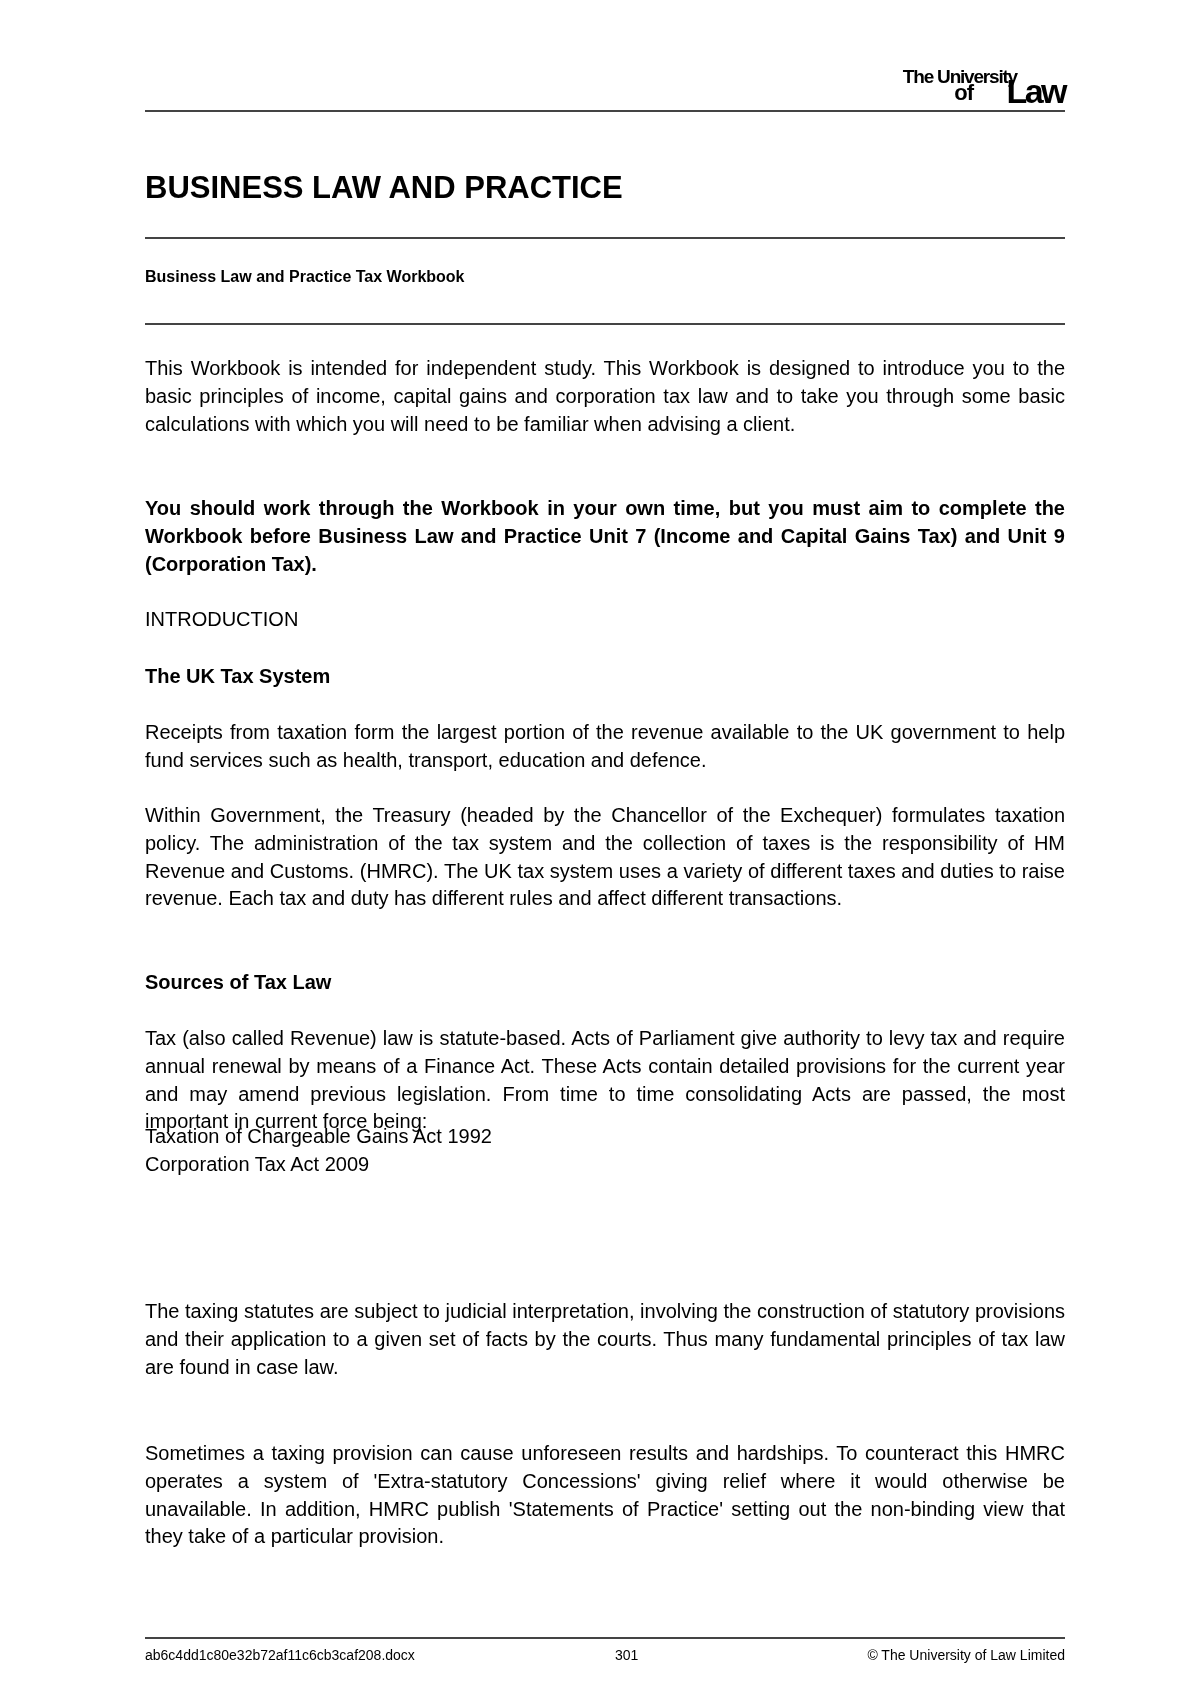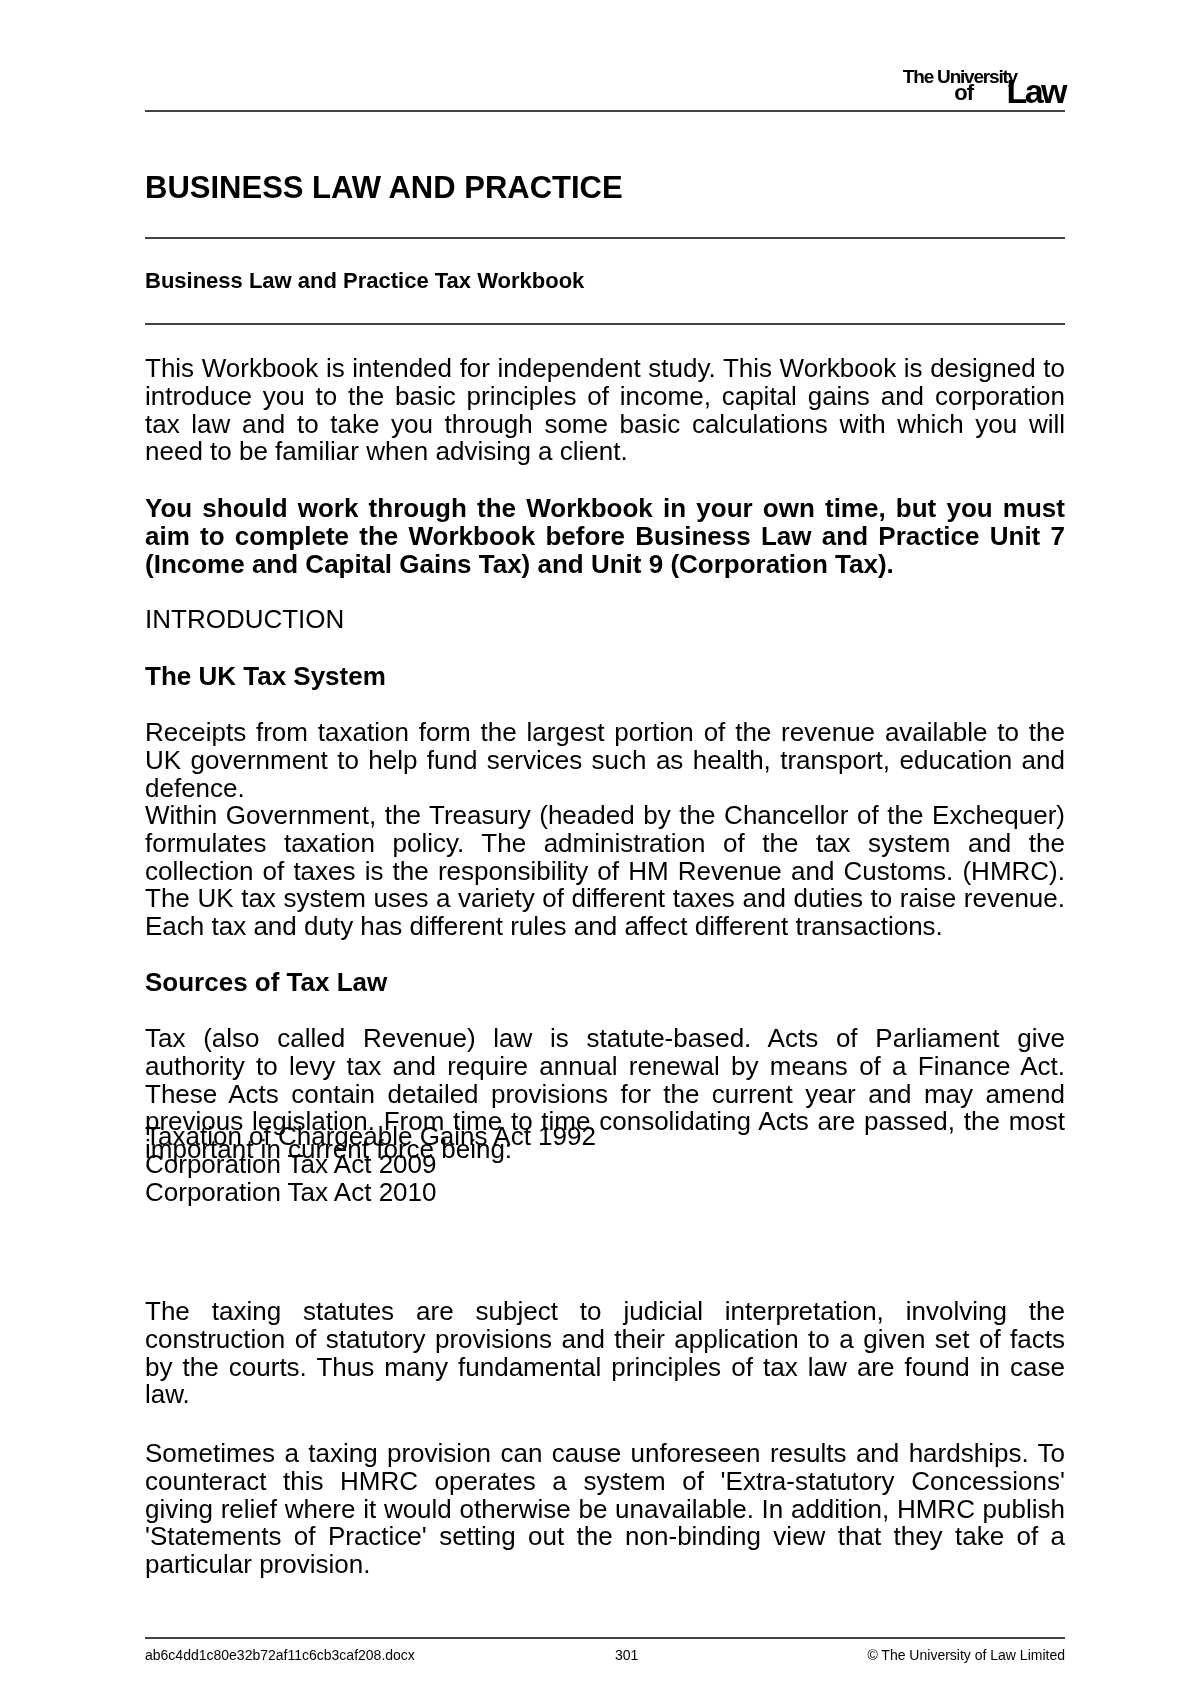--- a/index.html
+++ b/index.html
@@ -4,22 +4,22 @@
 <style>
   html, body { margin: 0; padding: 0; background: #ffffff; }
   body { width: 1200px; height: 1696px; position: relative; overflow: hidden; color: #000; font-family: "Liberation Sans", sans-serif; }
   .page { position: absolute; left: 145px; width: 920px; top: 0; }
   .logo { position: absolute; top: 66px; right: 0; width: 200px; height: 40px; }
   .logo .top { position: absolute; right: 48px; top: 0; font-size: 19px; font-weight: bold; letter-spacing: -1.2px; text-align: right; }
   .logo .of { position: absolute; right: 92px; top: 14px; font-size: 22px; font-weight: bold; letter-spacing: -1px; }
   .logo .law { position: absolute; right: 0; top: 8px; font-size: 34px; font-weight: 900; letter-spacing: -2.5px; line-height: 34px; }
   .rule { position: absolute; left: 0; width: 920px; height: 0; border-top: 2px solid #444; }
   .h1 { position: absolute; left: 0; top: 170px; font-size: 31px; font-weight: bold; }
-  .h2 { position: absolute; left: 0; top: 268px; font-size: 22px; font-weight: bold; }
-  .body-text { position: absolute; left: 0; width: 920px; font-size: 26px; line-height: 27.8px; text-align: justify; }
+  .h2 { position: absolute; left: 0; top: 268px; font-size: 16px; font-weight: bold; }
+  .body-text { position: absolute; left: 0; width: 920px; font-size: 20px; line-height: 27.8px; text-align: justify; }
   .bold { font-weight: bold; }
   .line { display: block; white-space: nowrap; }
   .footer { position: absolute; top: 1647px; left: 0; width: 920px; font-size: 14px; }
   .footer .f-left { position: absolute; left: 0; }
   .footer .f-center { position: absolute; left: 470px; }
   .footer .f-right { position: absolute; right: 0; }
 </style>
 </head>
 <body>
 
@@ -50,21 +50,20 @@
 
   <div class="body-text" style="top:802px;">Within Government, the Treasury (headed by the Chancellor of the Exchequer) formulates taxation policy. The administration of the tax system and the collection of taxes is the responsibility of HM Revenue and Customs. (HMRC).  The UK tax system uses a variety of different taxes and duties to raise revenue.  Each tax and duty has different rules and affect different transactions.</div>
 
   <div class="body-text bold" style="top:969px;">Sources of Tax Law</div>
 
   <div class="body-text" style="top:1025px;">Tax (also called Revenue) law is statute-based. Acts of Parliament give authority to levy tax and require annual renewal by means of a Finance Act.  These Acts contain detailed provisions for the current year and may amend previous legislation.  From time to time consolidating Acts are passed, the most important in current force being:</div>
 
   <div class="body-text" style="top:1123px;">
     <span class="line">Taxation of Chargeable Gains Act 1992</span>
     <span class="line">Corporation Tax Act 2009</span>
-    <span class="line">Corporation Tax Act 2010</span>
   </div>
 
   <div class="body-text" style="top:1298px;">The taxing statutes are subject to judicial interpretation, involving the construction of statutory provisions and their application to a given set of facts by the courts. Thus many fundamental principles of tax law are found in case law.</div>
 
   <div class="body-text" style="top:1440px;">Sometimes a taxing provision can cause unforeseen results and hardships.  To counteract this HMRC operates a system of 'Extra-statutory Concessions' giving relief where it would otherwise be unavailable. In addition, HMRC publish 'Statements of Practice' setting out the non-binding view that they take of a particular provision.</div>
 
   <div class="rule" style="top:1637px; border-top-width:2px;"></div>
   <div class="footer">
     <span class="f-left">ab6c4dd1c80e32b72af11c6cb3caf208.docx</span>
     <span class="f-center">301</span>

